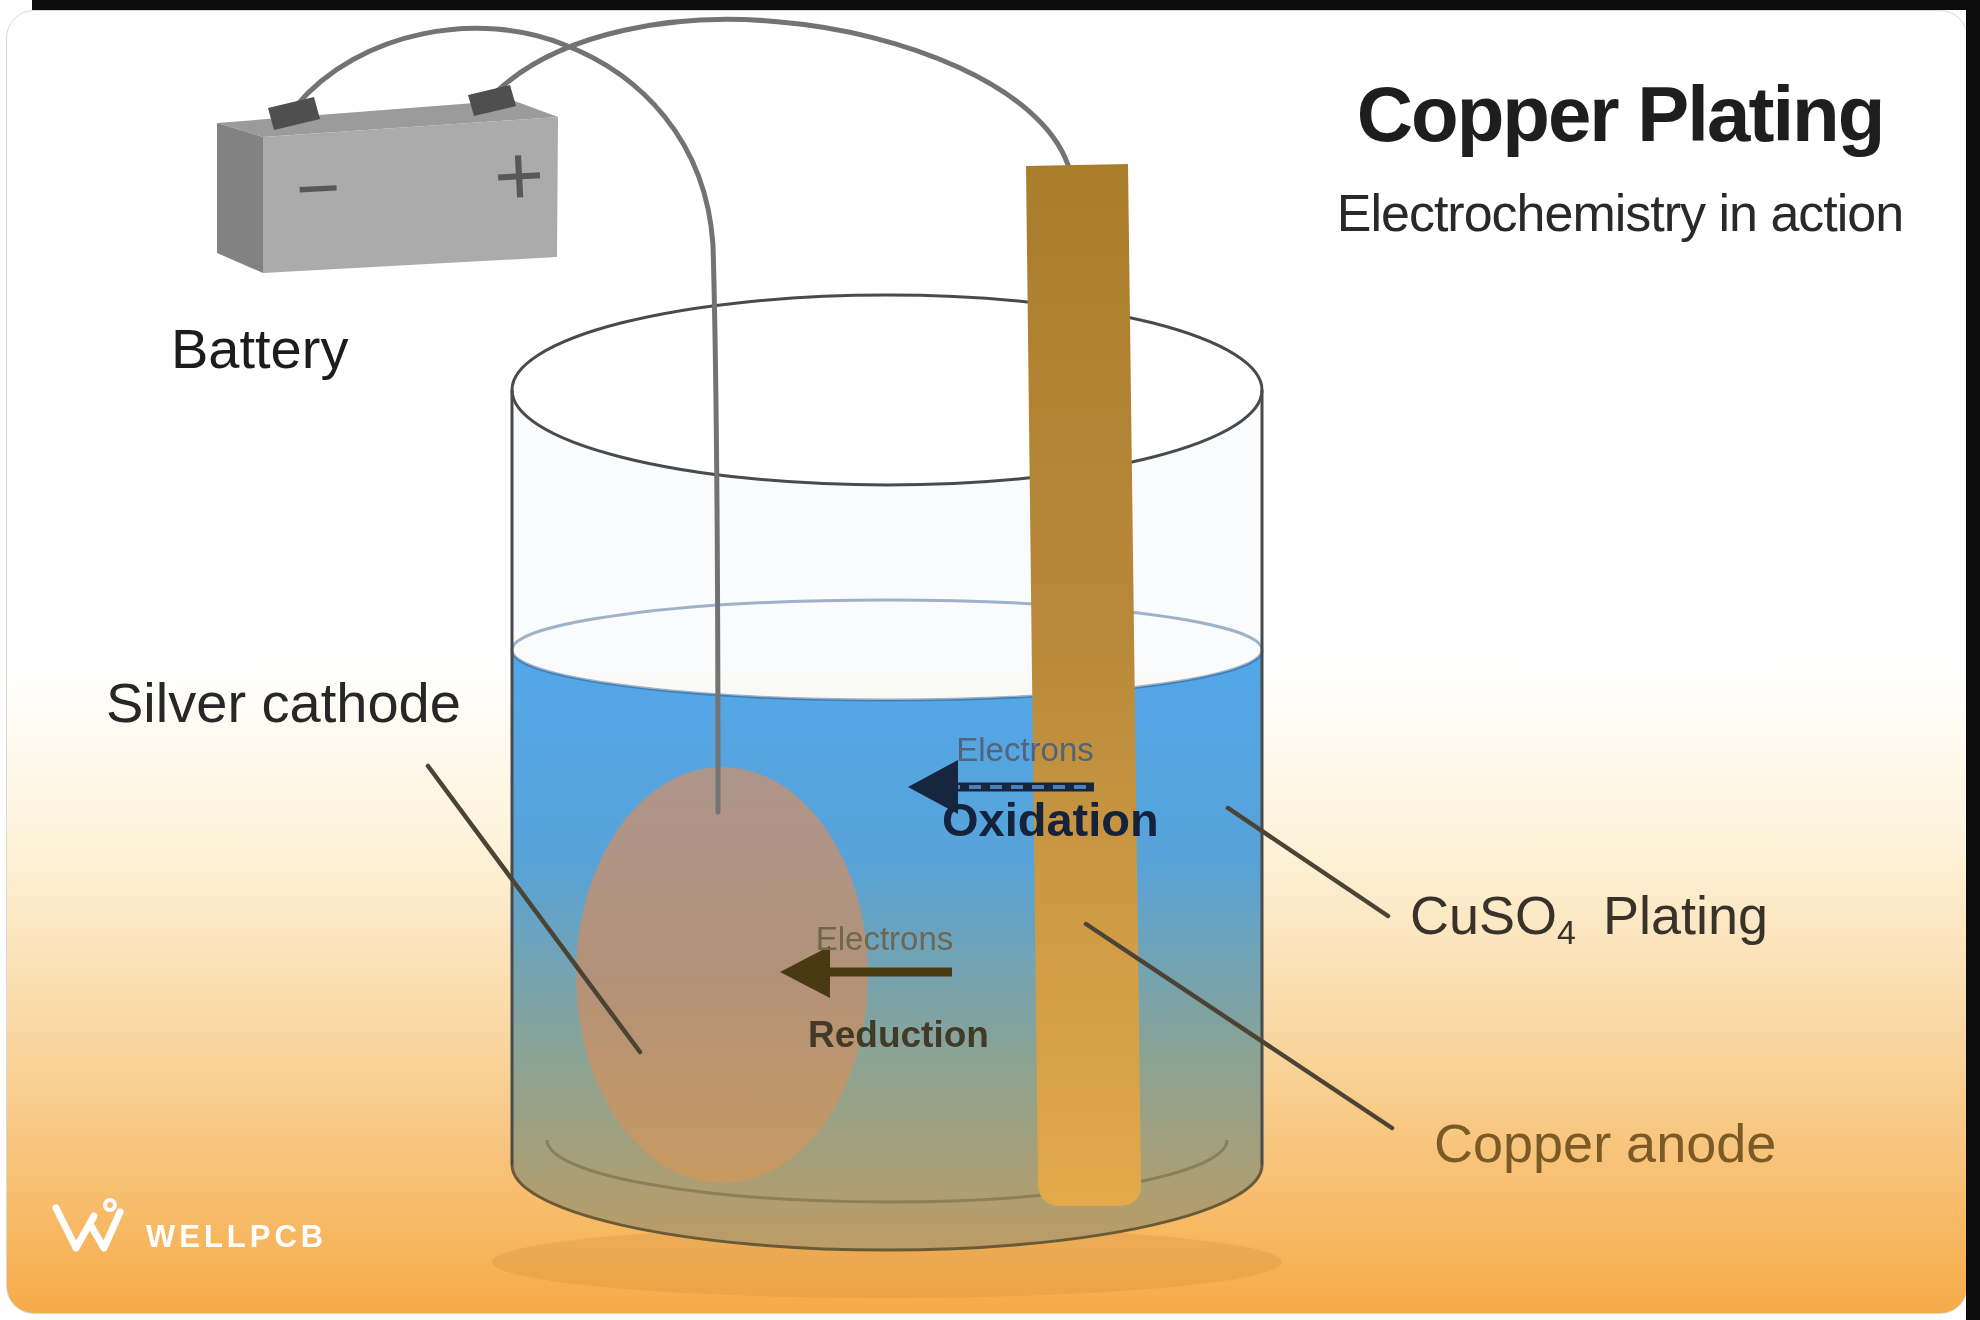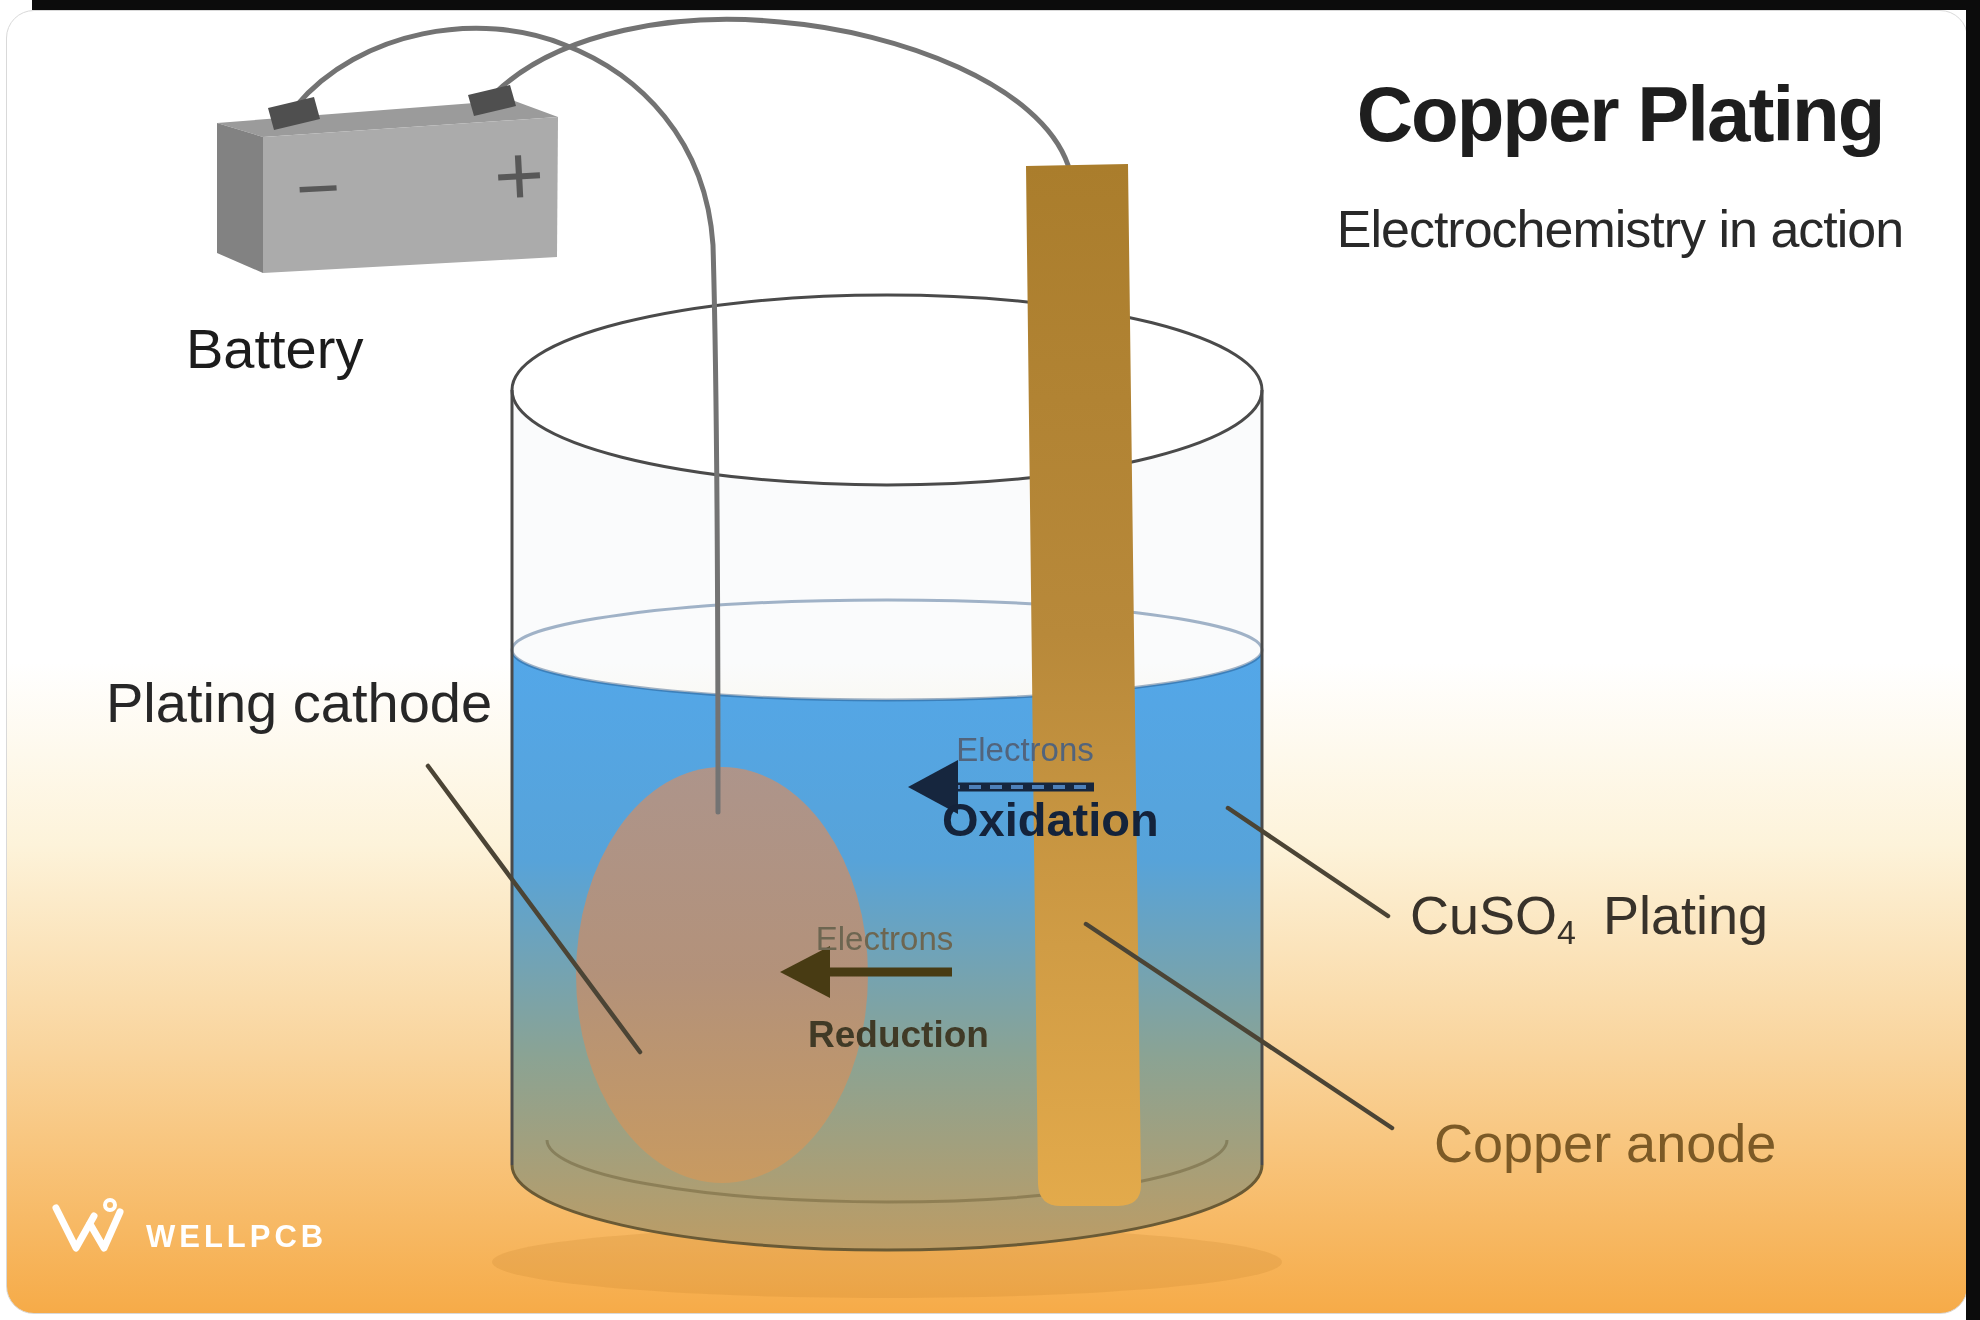--- a/index.html
+++ b/index.html
@@ -8,22 +8,22 @@
   .card{position:absolute;left:6px;top:10px;width:1960px;height:1302px;
         border-radius:28px;border:1px solid #d9d9d9;z-index:1;
         background:linear-gradient(180deg,#ffffff 0%,#ffffff 50%,#fdf3da 64%,#f9d49c 80%,#f6ab48 100%);}
   .bar-top{position:absolute;left:32px;top:0;width:1948px;height:10px;background:#0c0c0c;z-index:4;}
   .bar-right{position:absolute;left:1966px;top:0;width:14px;height:1320px;background:#0c0c0c;z-index:4;}
   svg.diagram{position:absolute;left:0;top:0;z-index:2;}
   .overlay{position:absolute;left:0;top:0;width:1980px;height:1320px;z-index:3;}
   .overlay div{position:absolute;}
   .title-block{left:1280px;top:74px;width:680px;text-align:center;}
   .title-main{font-size:78px;font-weight:bold;color:#1e1e1e;letter-spacing:-2px;line-height:1.05;}
-  .title-sub{font-size:52px;color:#292929;letter-spacing:-1px;margin-top:46px;line-height:1.05;}
-  .battery-label{left:186px;top:316px;font-size:56px;color:#1c1c1c;}
+  .title-sub{font-size:52px;color:#292929;letter-spacing:-1px;margin-top:30px;line-height:1.05;}
+  .battery-label{left:171px;top:316px;font-size:56px;color:#1c1c1c;}
   .minus-sign{left:288px;top:150px;width:60px;text-align:center;font-size:76px;color:#585858;transform:rotate(-3deg);line-height:1;}
   .plus-sign{left:487px;top:132px;width:64px;text-align:center;font-size:86px;color:#585858;transform:rotate(-3deg);line-height:1;}
   .silver-cathode-label{left:106px;top:670px;font-size:56px;color:#272727;}
   .cuso4-label{left:1410px;top:884px;font-size:54px;color:#38322a;}
   .cuso4-label sub{font-size:34px;vertical-align:-0.28em;}
   .cuso4-suffix{margin-left:0.5em;}
   .copper-anode-label{left:1422px;top:1112px;font-size:54px;color:#7c5a26;margin-left:12px;}
   .electrons-ox{left:945px;top:731px;width:160px;text-align:center;font-size:33px;color:#52647c;}
   .oxidation-label{left:942px;top:792px;width:165px;text-align:center;font-size:47px;font-weight:bold;color:#14233b;}
   .electrons-red{left:812px;top:920px;width:145px;text-align:center;font-size:33px;color:#6d6651;}
@@ -101,21 +101,21 @@
   <div class="overlay">
     <div class="title-block">
       <div class="title-main" style="position:static">Copper Plating</div>
       <div class="title-sub" style="position:static">Electrochemistry in action</div>
     </div>
 
     <div class="battery-label">Battery</div>
     <div class="minus-sign">−</div>
     <div class="plus-sign">+</div>
 
-    <div class="silver-cathode-label">Plating cathode</div>
+    <div class="silver-cathode-label">Silver cathode</div>
 
     <div class="cuso4-label">
       <span>CuSO</span><sub>4</sub><span class="cuso4-suffix">Plating</span>
     </div>
 
     <div class="copper-anode-label">Copper anode</div>
 
     <div class="electrons-ox">Electrons</div>
     <div class="oxidation-label">Oxidation</div>
     <div class="electrons-red">Electrons</div>

